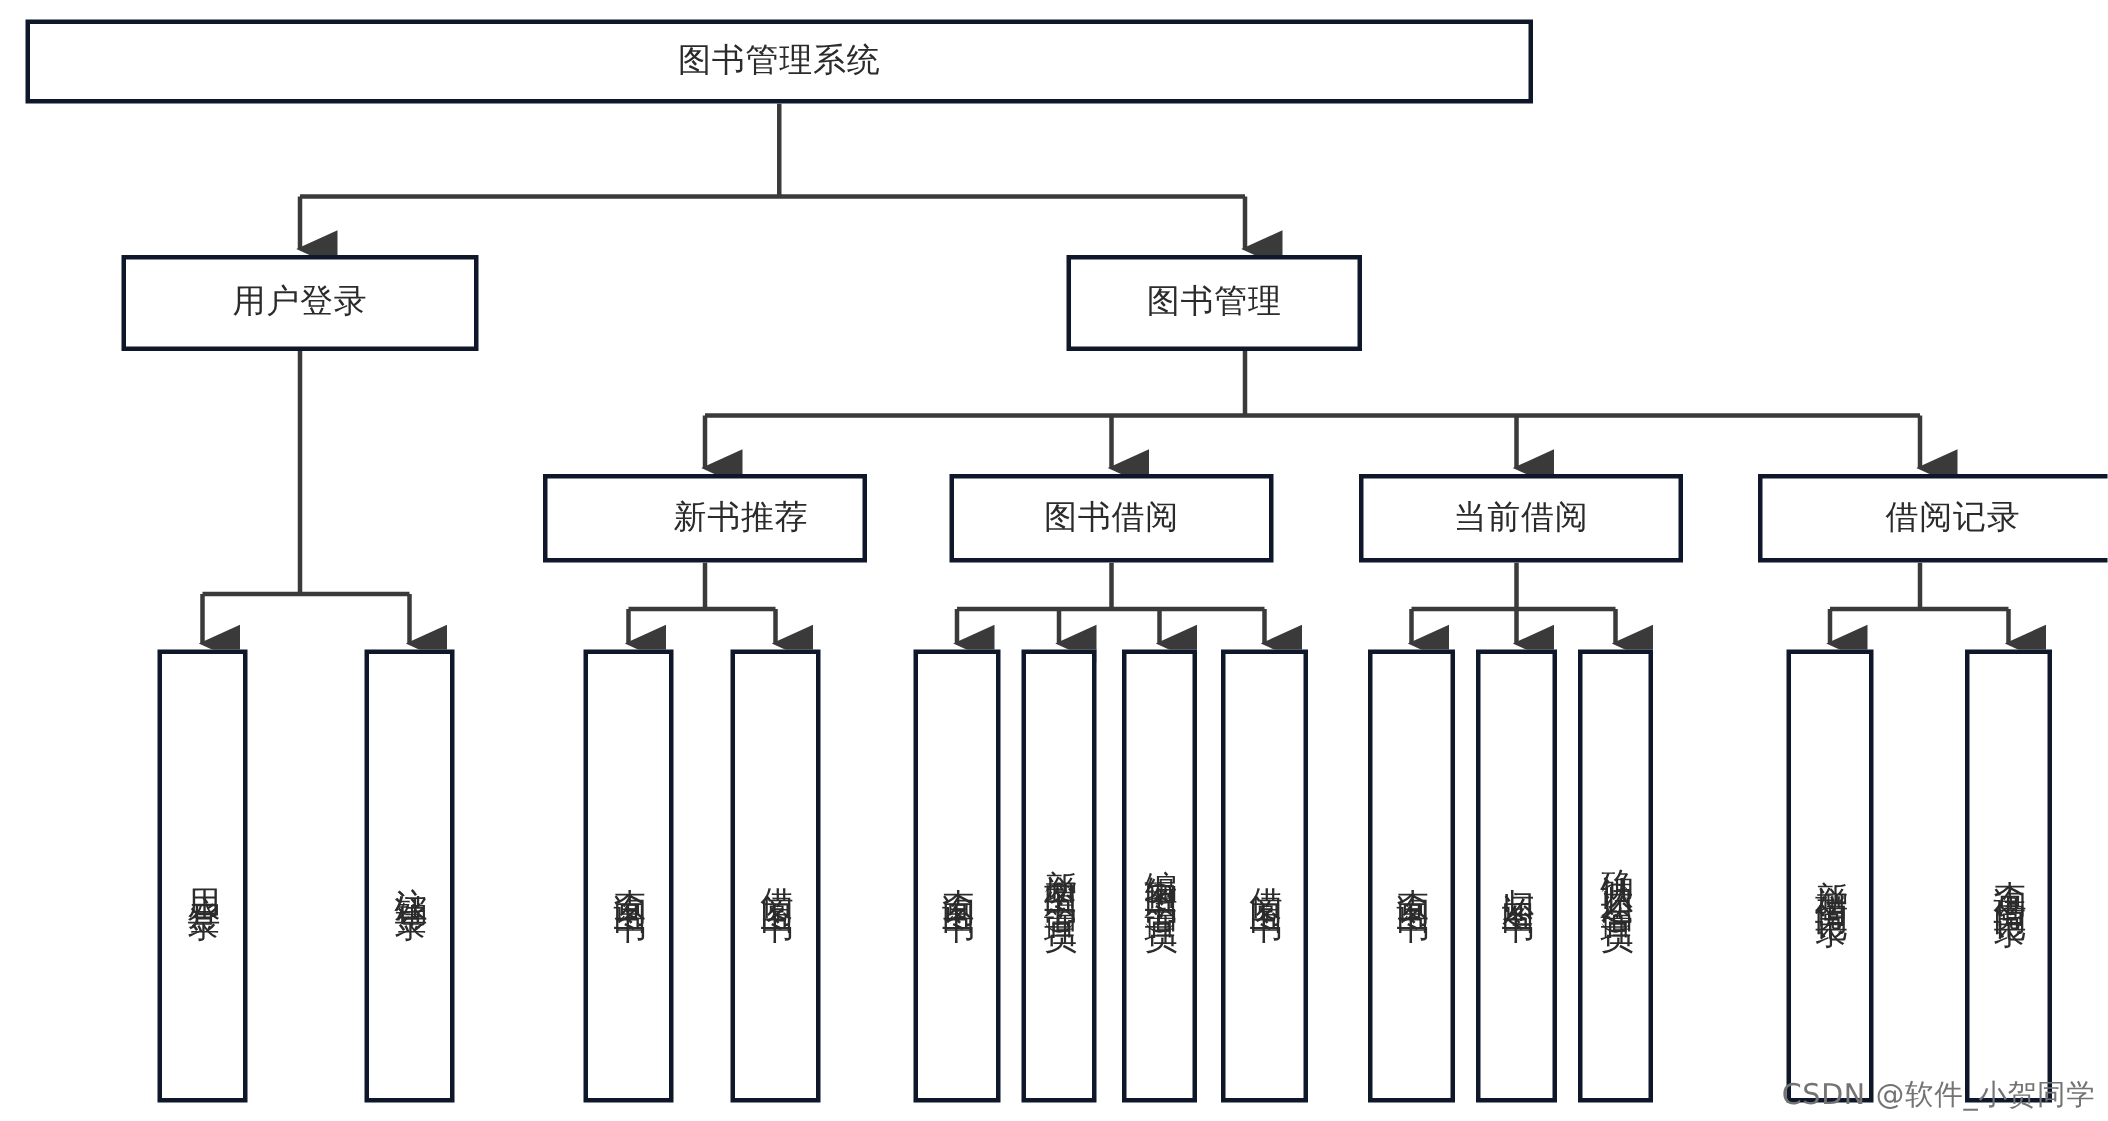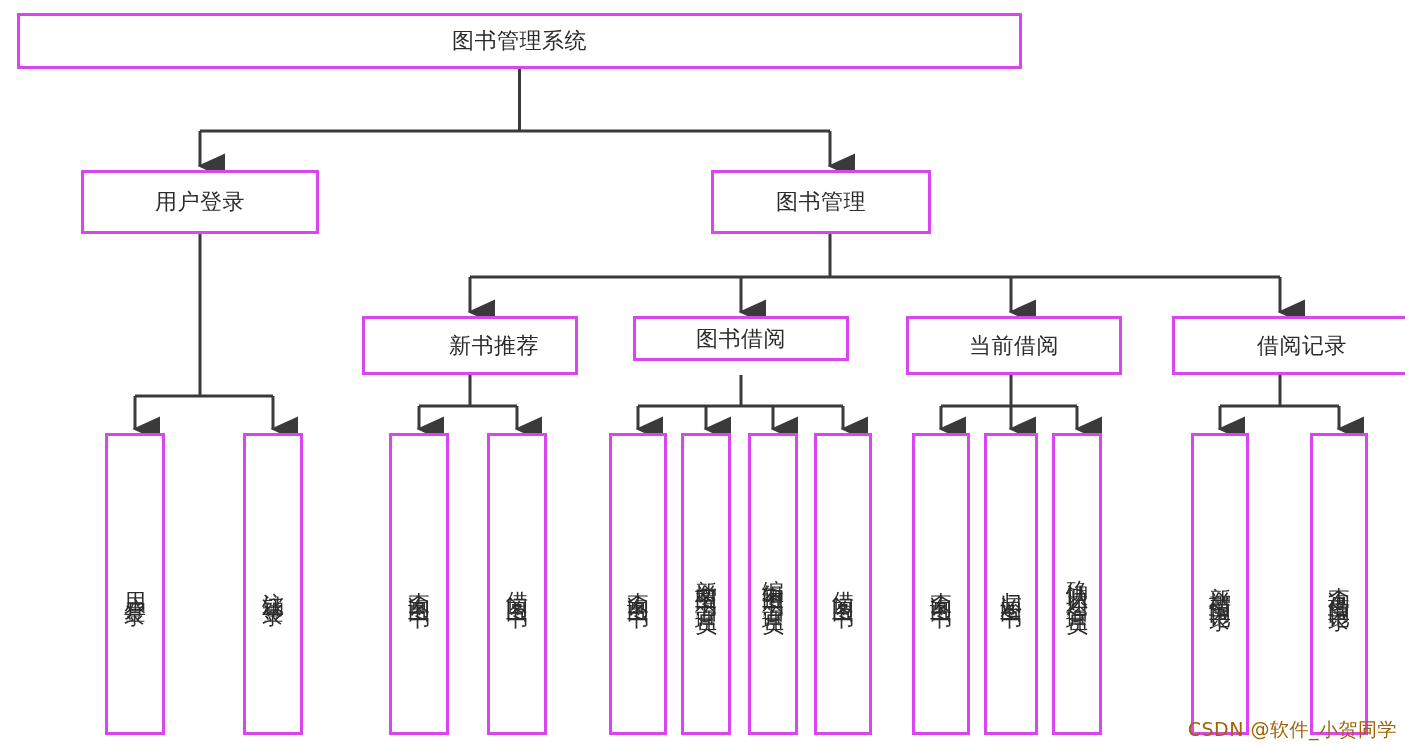--- a/index.html
+++ b/index.html
@@ -23,21 +23,21 @@
     position: absolute;
     left: 0;
     top: 0;
     width: 1405px;
     height: 747px;
   }
   .node-box {
     position: absolute;
     box-sizing: border-box;
     background: #ffffff;
-    border: 3px solid #d946ef;
+    border: 3px solid #0f172a;
     display: flex;
     align-items: center;
     justify-content: center;
   }
   .node-label {
     color: #2b2b2b;
     font-size: 22px;
     line-height: 1.14;
     letter-spacing: 0.5px;
     white-space: nowrap;
@@ -52,21 +52,21 @@
     text-orientation: upright;
     letter-spacing: 5px;
     font-size: 22px;
     white-space: nowrap;
     line-height: 1;
   }
   .watermark {
     position: absolute;
     right: 8px;
     bottom: 4px;
-    color: #a16207;
+    color: #737373;
     font-size: 19px;
     letter-spacing: 0.5px;
     white-space: nowrap;
     pointer-events: none;
   }
 </style>
 </head>
 <body>
 
 <div id="diagram-root">
@@ -114,27 +114,27 @@
       </g>
   </svg>
 
   <div id="nodes-layer">
       <div class="node-box" style="left: 17px; top: 13px; width: 1005px; height: 56px;">
         <span class="node-label">图书管理系统</span>
       </div>
       <div class="node-box" style="left: 81px; top: 170px; width: 238px; height: 64px;">
         <span class="node-label">用户登录</span>
       </div>
-      <div class="node-box" style="left: 711px; top: 170px; width: 220px; height: 64px;">
+      <div class="node-box" style="left: 711px; top: 170px; width: 197px; height: 64px;">
         <span class="node-label">图书管理</span>
       </div>
       <div class="node-box" style="left: 362px; top: 316px; width: 216px; height: 59px; padding-left: 48px;">
         <span class="node-label">新书推荐</span>
       </div>
-      <div class="node-box" style="left: 633px; top: 316px; width: 216px; height: 45px;">
+      <div class="node-box" style="left: 633px; top: 316px; width: 216px; height: 59px;">
         <span class="node-label">图书借阅</span>
       </div>
       <div class="node-box" style="left: 906px; top: 316px; width: 216px; height: 59px;">
         <span class="node-label">当前借阅</span>
       </div>
       <div class="node-box" style="left: 1172px; top: 316px; width: 260px; height: 59px;">
         <span class="node-label">借阅记录</span>
       </div>
       <div class="node-box vertical" style="left: 105px; top: 433px; width: 60px; height: 302px;">
         <span class="node-label">用户登录</span>

